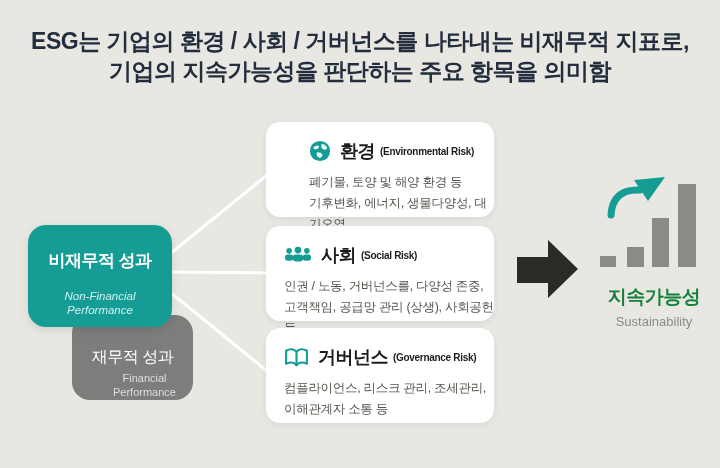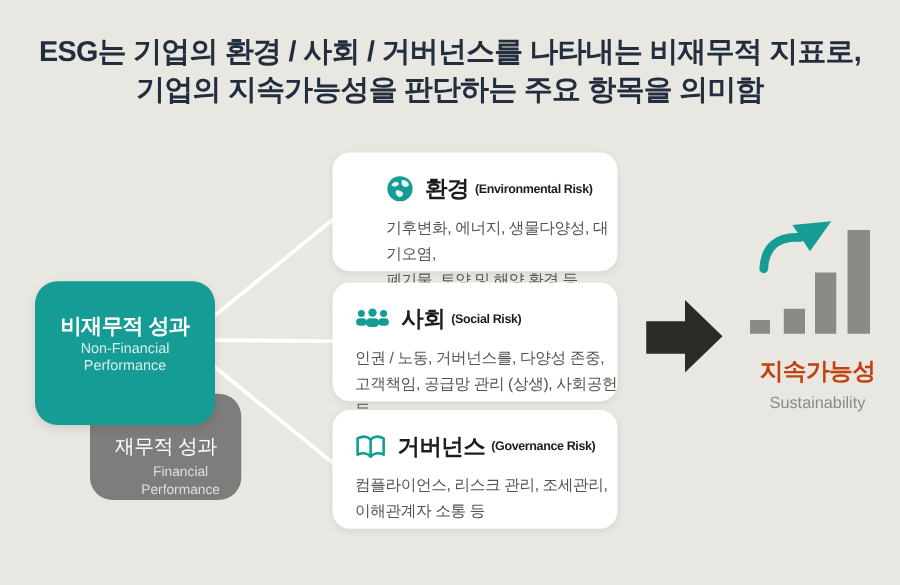--- a/index.html
+++ b/index.html
@@ -27,32 +27,32 @@
   .lines-layer { position:absolute; left:0; top:0; z-index:1; }
   
   .box {
     position:absolute;
     border-radius:18px;
     text-align:center;
     color:#ffffff;
     box-sizing:border-box;
   }
   .box-nonfin {
-    left:28px; top:225px; width:144px; height:115px;
+    left:28px; top:225px; width:144px; height:102px;
     background:#149c95;
     z-index:3;
     box-shadow:0 3px 8px rgba(0,0,0,0.10);
   }
   .box-fin {
     left:72px; top:315px; width:121px; height:85px;
     background:#7d7d7c;
     z-index:2;
   }
   .box-nonfin .box-label { margin-top:24px; font-size:17px; font-weight:bold; letter-spacing:-0.5px; }
-  .box-nonfin .box-sub   { margin-top:0;  font-size:11.5px; line-height:14px; color:#d6efed; }
+  .box-nonfin .box-sub   { margin-top:17px;  font-size:11.5px; line-height:14px; color:#d6efed;font-style:italic; }
   .box-fin .box-label    { margin-top:32px; font-size:16px; font-weight:normal; letter-spacing:-0.5px; }
   .box-fin .box-sub      { margin-top:4px;  font-size:11px;  line-height:13.5px; color:#dededc;padding-left:24px; }
   
   .card {
     position:absolute;
     left:266px; width:228px; height:95px;
     background:#ffffff;
     border-radius:14px;
     z-index:2;
     box-shadow:0 2px 6px rgba(0,0,0,0.07);
@@ -72,21 +72,21 @@
     font-size:12.5px; line-height:21px;
     color:#55534d;
     letter-spacing:-0.3px;
   }
   
   .result-art { position:absolute; left:0; top:0; z-index:2; }
   .result-label {
     position:absolute; left:592px; top:284px; width:124px;
     text-align:center; z-index:2;
   }
-  .result-kname { font-size:19px; font-weight:bold; color:#c2410c; letter-spacing:-0.5px; }
+  .result-kname { font-size:19px; font-weight:bold; color:#15803d; letter-spacing:-0.5px; }
   .result-sub   { font-size:13px; color:#8b8b86; margin-top:4px; }
 </style>
 </head>
 <body>
 
 <div class="stage">
 
   <div class="title">
     <div>ESG는 기업의 환경 / 사회 / 거버넌스를 나타내는 비재무적 지표로,</div>
     <div>기업의 지속가능성을 판단하는 주요 항목을 의미함</div>
@@ -119,22 +119,22 @@
       <svg class="icon" width="22" height="22" viewBox="0 0 24 24">
         <circle cx="12" cy="12" r="11" fill="#149c95"></circle>
         <path d="M4.5 9 Q6 5.5 9.5 6 Q12 6.8 10.2 9 Q7.5 11.5 4.5 9 Z" fill="#e8f5f4"></path>
         <path d="M13.5 4.5 Q17.5 4 19.5 7.5 Q20.5 10.5 16.5 10.5 Q12.5 9.5 13.5 4.5 Z" fill="#e8f5f4"></path>
         <path d="M8.5 13.5 Q12.5 12.5 14.5 15.5 Q15.5 18.5 11.5 19.5 Q7.5 17.5 8.5 13.5 Z" fill="#e8f5f4"></path>
       </svg>
       <span class="card-kname">환경</span>
       <span class="card-rname">(Environmental Risk)</span>
     </div>
     <div class="card-body">
+      <div>폐기물, 토양 및 해양 환경 등</div>
       <div>기후변화, 에너지, 생물다양성, 대기오염,</div>
-      <div>폐기물, 토양 및 해양 환경 등</div>
     </div>
   </div>
 
   <div class="card" style="top:226px;">
     <div class="card-head">
       <svg class="icon" width="28" height="19" viewBox="0 0 30 20">
         <circle cx="5.5" cy="5" r="3" fill="#149c95"></circle>
         <rect x="1" y="9" width="9" height="6.5" rx="3.2" fill="#149c95"></rect>
         <circle cx="24.5" cy="5" r="3" fill="#149c95"></circle>
         <rect x="20" y="9" width="9" height="6.5" rx="3.2" fill="#149c95"></rect>

